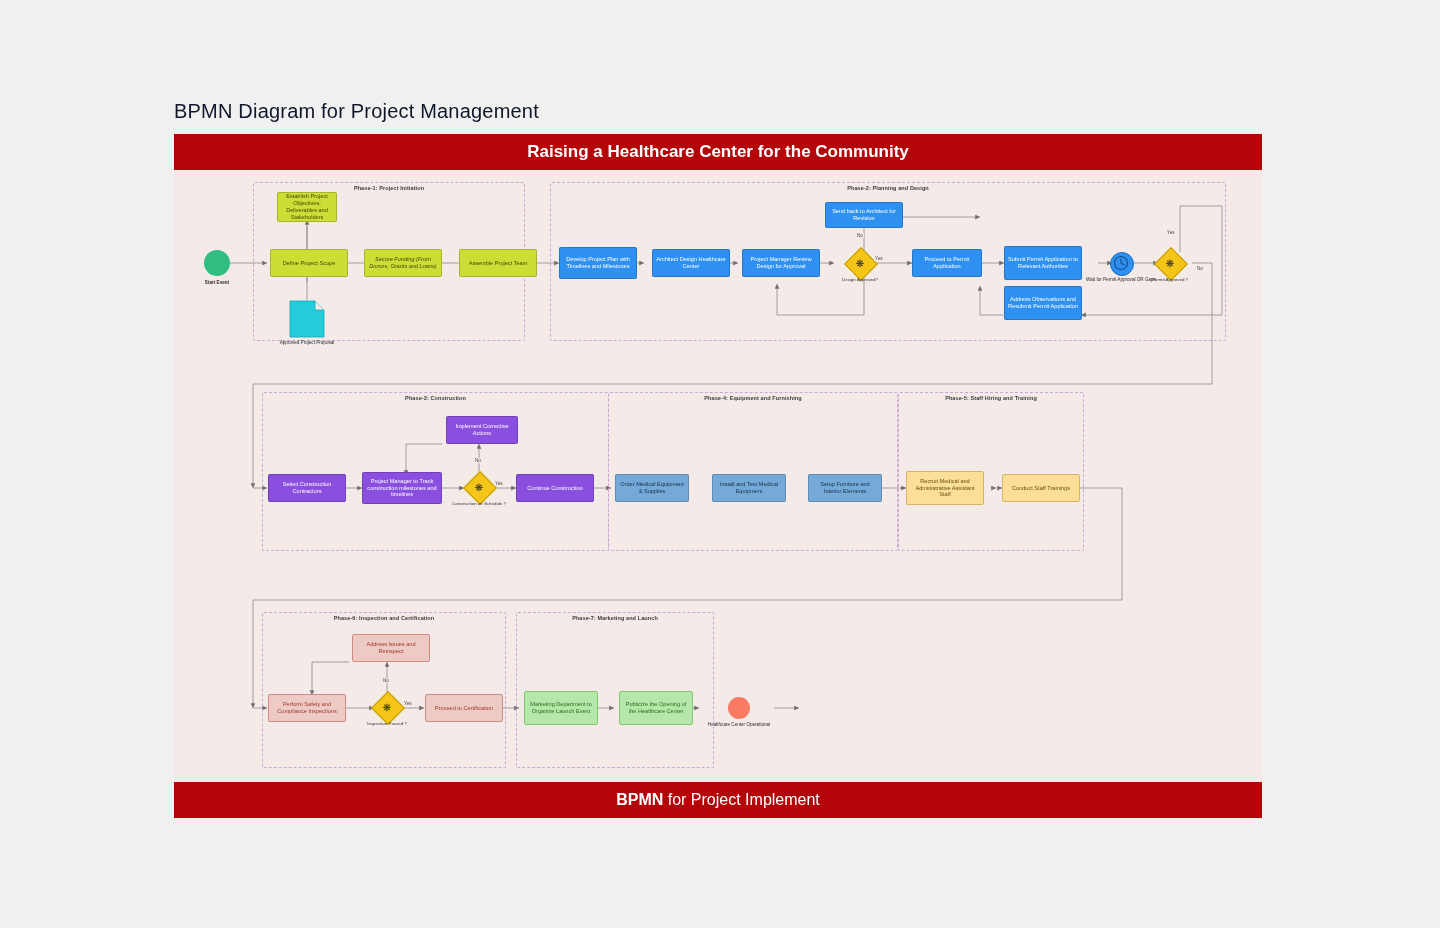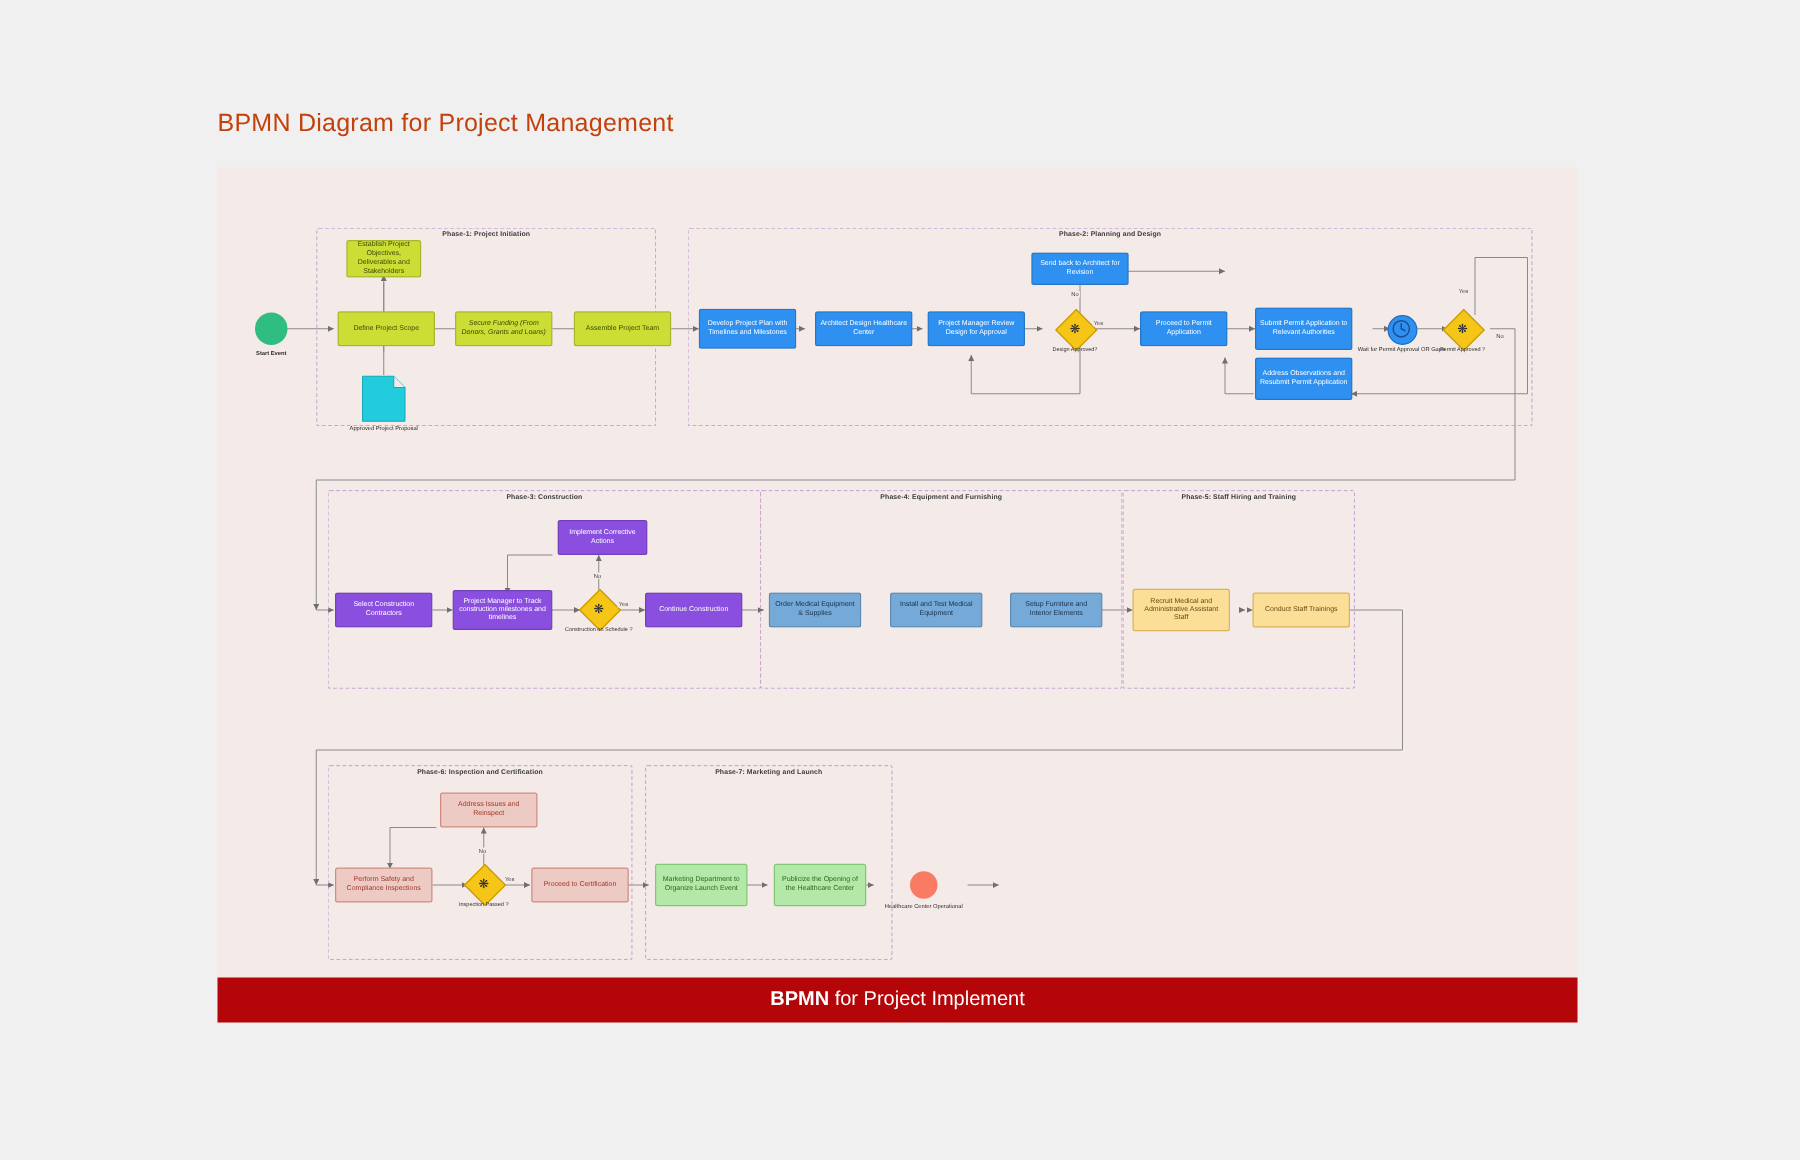--- a/index.html
+++ b/index.html
@@ -3,22 +3,22 @@
 <meta charset="utf-8">
 <style>
   html,body{margin:0;padding:0;}
   body{
     width:1440px;height:928px;
     background:#f0f0f0;
     font-family:"Liberation Sans", sans-serif;
     overflow:hidden;
   }
   #page-title{
-    position:absolute;left:174px;top:88px;
-    font-size:20px;color:#c2410c;font-weight:400;
+    position:absolute;left:174px;top:100px;
+    font-size:20px;color:#0f172a;font-weight:400;
     letter-spacing:.2px;
   }
   #diagram-frame{
     position:absolute;left:174px;top:134px;
     width:1088px;height:684px;
     background:#f4eae8;
     box-shadow:0 0 0 0 transparent;
   }
   .bar{
     position:absolute;left:0;width:1088px;height:36px;
@@ -101,20 +101,23 @@
   }
   .doc-shape{position:absolute;}
 </style>
 </head>
 <body>
 
 <div id="page-title">BPMN Diagram for Project Management</div>
 
 <div id="diagram-frame">
 
+  <div class="bar" id="title-bar">
+    <span class="bar-text">Raising a Healthcare Center for the Community</span>
+  </div>
 
   <div id="canvas">
 
     <svg class="wires" viewBox="0 0 1088 612">
       <defs>
         <marker id="ah" markerWidth="7" markerHeight="7" refX="6" refY="3" orient="auto">
           <path d="M0,0 L6,3 L0,6 z" fill="#6f6f6f"></path>
         </marker>
       </defs>
       <g stroke="#8a8a8a" stroke-width="0.8" fill="none" marker-end="url(#ah)">

